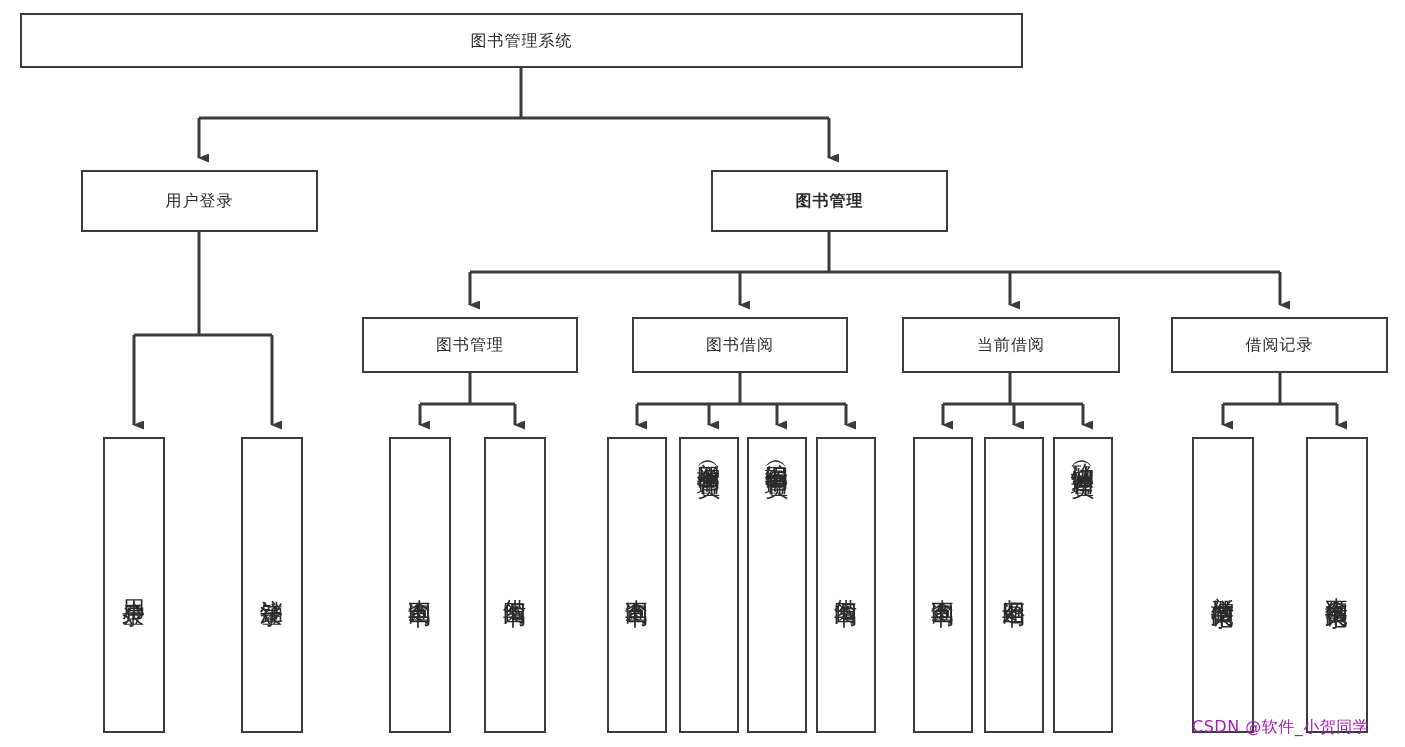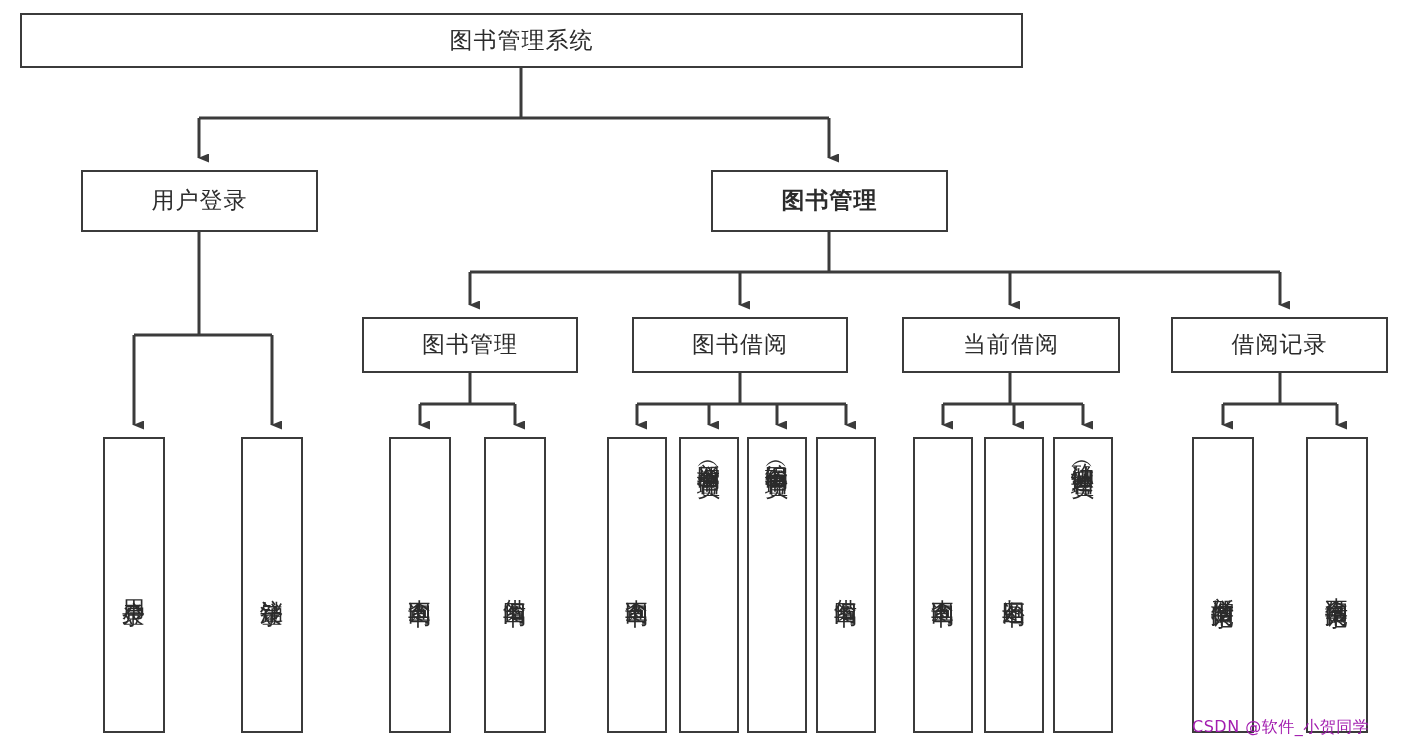--- a/index.html
+++ b/index.html
@@ -28,21 +28,21 @@
     position: absolute;
     box-sizing: border-box;
     border: 2px solid #3b3b3b;
     background: #ffffff;
     display: flex;
     align-items: center;
     justify-content: center;
     overflow: hidden;
   }
   .node-label-h {
-    font-size: 23px;
+    font-size: 16px;
     color: #2b2b2b;
     letter-spacing: 1px;
     line-height: 1.1;
     white-space: nowrap;
   }
   .node-label-v {
     font-size: 23px;
     color: #2b2b2b;
     writing-mode: vertical-rl;
     text-orientation: upright;

